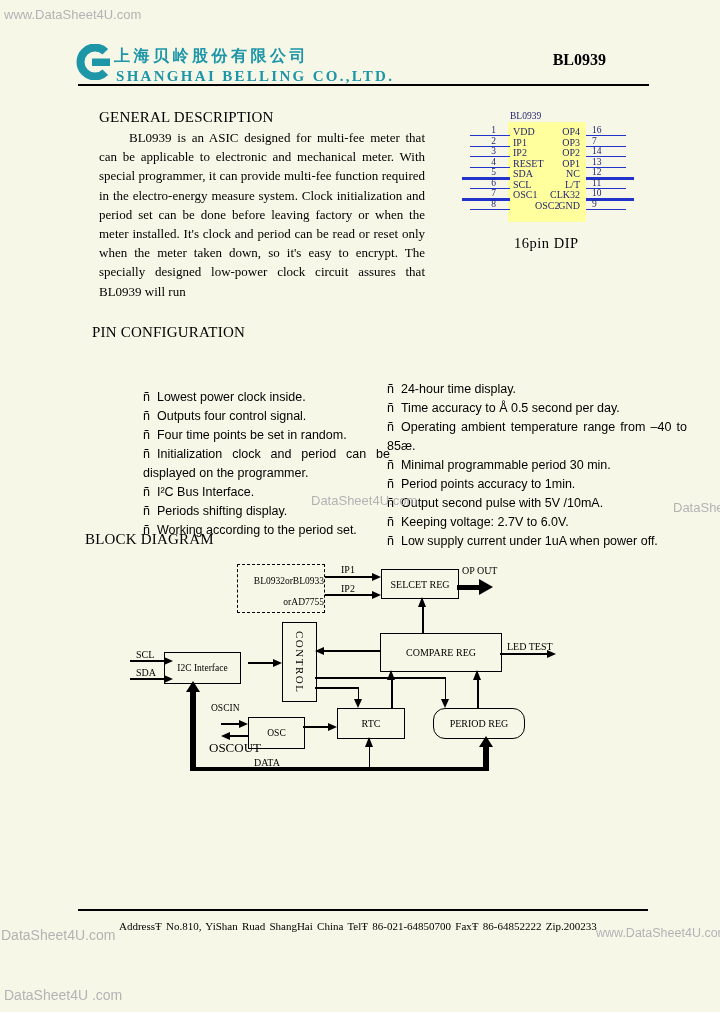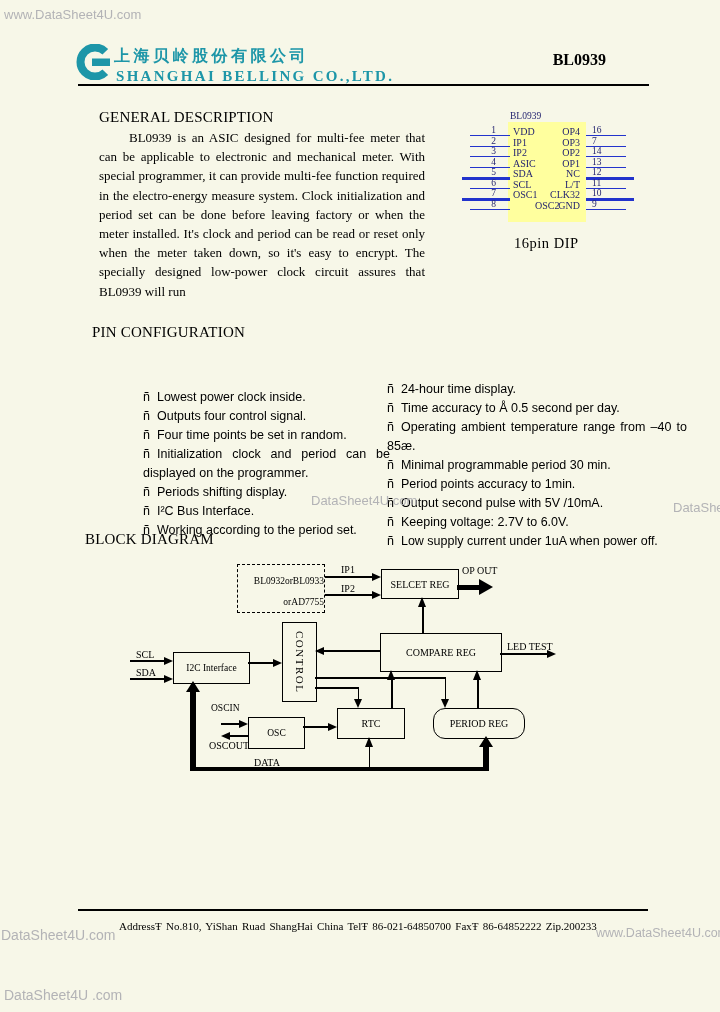--- a/index.html
+++ b/index.html
@@ -91,21 +91,21 @@
   <div class="pnum l" style="left:466px; top:135.5px;">2</div>
   <div class="pw" style="left:470px; top:146px;"></div>
   <div class="pname" style="left:513px; top:136.5px;">IP1</div>
 
   <div class="pnum l" style="left:466px; top:145.5px;">3</div>
   <div class="pw" style="left:470px; top:156px;"></div>
   <div class="pname" style="left:513px; top:146.5px;">IP2</div>
 
   <div class="pnum l" style="left:466px; top:156.5px;">4</div>
   <div class="pw" style="left:470px; top:167px;"></div>
-  <div class="pname" style="left:513px; top:157.5px;">ASIC</div>
+  <div class="pname" style="left:513px; top:157.5px;">RESET</div>
 
   <div class="pnum l" style="left:466px; top:166.5px;">5</div>
   <div class="pw thick" style="left:462px; top:176.5px;"></div>
   <div class="pname" style="left:513px; top:167.5px;">SDA</div>
 
   <div class="pnum l" style="left:466px; top:177.5px;">6</div>
   <div class="pw" style="left:470px; top:188px;"></div>
   <div class="pname" style="left:513px; top:178.5px;">SCL</div>
 
   <div class="pnum l" style="left:466px; top:187.5px;">7</div>
@@ -150,22 +150,22 @@
 
   <div class="dipcap" style="left:514px; top:235px;">16pin DIP</div>
 
   <div class="h" style="left:92px; top:324px;">PIN CONFIGURATION</div>
 
   <div class="blist" style="left:143px; top:388px; width:247px;">
     <div class="bitem"><span class="bch">ñ</span><span>Lowest power clock inside.</span></div>
     <div class="bitem"><span class="bch">ñ</span><span>Outputs four control signal.</span></div>
     <div class="bitem"><span class="bch">ñ</span><span>Four time points be set in random.</span></div>
     <div class="bitem"><span class="bch">ñ</span><span>Initialization clock and period can be displayed on the programmer.</span></div>
+    <div class="bitem"><span class="bch">ñ</span><span>I²C Bus Interface.</span></div>
     <div class="bitem"><span class="bch">ñ</span><span>Periods shifting display.</span></div>
-    <div class="bitem"><span class="bch">ñ</span><span>I²C Bus Interface.</span></div>
     <div class="bitem"><span class="bch">ñ</span><span>Working according to the period set.</span></div>
   </div>
 
   <div class="blist" style="left:387px; top:380px; width:300px;">
     <div class="bitem"><span class="bch">ñ</span><span>24-hour time display.</span></div>
     <div class="bitem"><span class="bch">ñ</span><span>Time accuracy to Å 0.5 second per day.</span></div>
     <div class="bitem"><span class="bch">ñ</span><span>Operating ambient temperature range from –40 to 85æ.</span></div>
     <div class="bitem"><span class="bch">ñ</span><span>Minimal programmable period 30 min.</span></div>
     <div class="bitem"><span class="bch">ñ</span><span>Period points accuracy to 1min.</span></div>
     <div class="bitem"><span class="bch">ñ</span><span>Output second pulse with 5V /10mA.</span></div>
@@ -177,33 +177,33 @@
 
   <div class="dbox dashed" style="left:237px; top:564px; width:88px; height:49px;text-align:right;">
     <div>BL0932orBL0933</div>
     <div>orAD7755</div>
   </div>
   <div class="dbox" style="left:381px; top:569px; width:76px; height:28px;">SELCET REG</div>
   <div class="dbox" style="left:380px; top:633px; width:120px; height:37px;">COMPARE REG</div>
   <div class="dbox" style="left:282px; top:622px; width:33px; height:78px;">
       <span class="vtext">CONTROL</span>
     </div>
-  <div class="dbox" style="left:173px; top:652px; width:75px; height:30px; font-size:9.5px;">I2C Interface</div>
+  <div class="dbox" style="left:164px; top:652px; width:75px; height:30px; font-size:9.5px;">I2C Interface</div>
   <div class="dbox" style="left:248px; top:717px; width:55px; height:30px; font-size:9.5px;">OSC</div>
   <div class="dbox" style="left:337px; top:708px; width:66px; height:29px;">RTC</div>
   <div class="dbox" style="left:433px; top:708px; width:90px; height:29px;border-radius:12px;">PERIOD REG</div>
 
   <div class="dlbl" style="left:341px; top:564px;">IP1</div>
   <div class="dlbl" style="left:341px; top:583px;">IP2</div>
   <div class="dlbl" style="left:462px; top:565px;">OP OUT</div>
   <div class="dlbl" style="left:507px; top:641px;">LED TEST</div>
   <div class="dlbl" style="left:136px; top:649px;">SCL</div>
   <div class="dlbl" style="left:136px; top:667px;">SDA</div>
   <div class="dlbl" style="left:211px; top:703px; font-size:9.5px;">OSCIN</div>
-  <div class="dlbl" style="left:209px; top:740px; font-size:10px;text-align:right;">OSCOUT</div>
+  <div class="dlbl" style="left:209px; top:740px; font-size:13px;text-align:right;">OSCOUT</div>
   <div class="dlbl" style="left:254px; top:757px;">DATA</div>
 
   <div class="wire" style="left:325px; top:576.4px; width:47px; height:1.3px;"></div>
   <div class="arr r" style="left:372px; top:572.5px;"></div>
   <div class="wire" style="left:325px; top:594.4px; width:47px; height:1.3px;"></div>
   <div class="arr r" style="left:372px; top:590.5px;"></div>
 
   <div class="wire" style="left:457px; top:585px; width:22px; height:4.5px;"></div>
   <div class="arr bigr" style="left:479px; top:579px;"></div>
 

